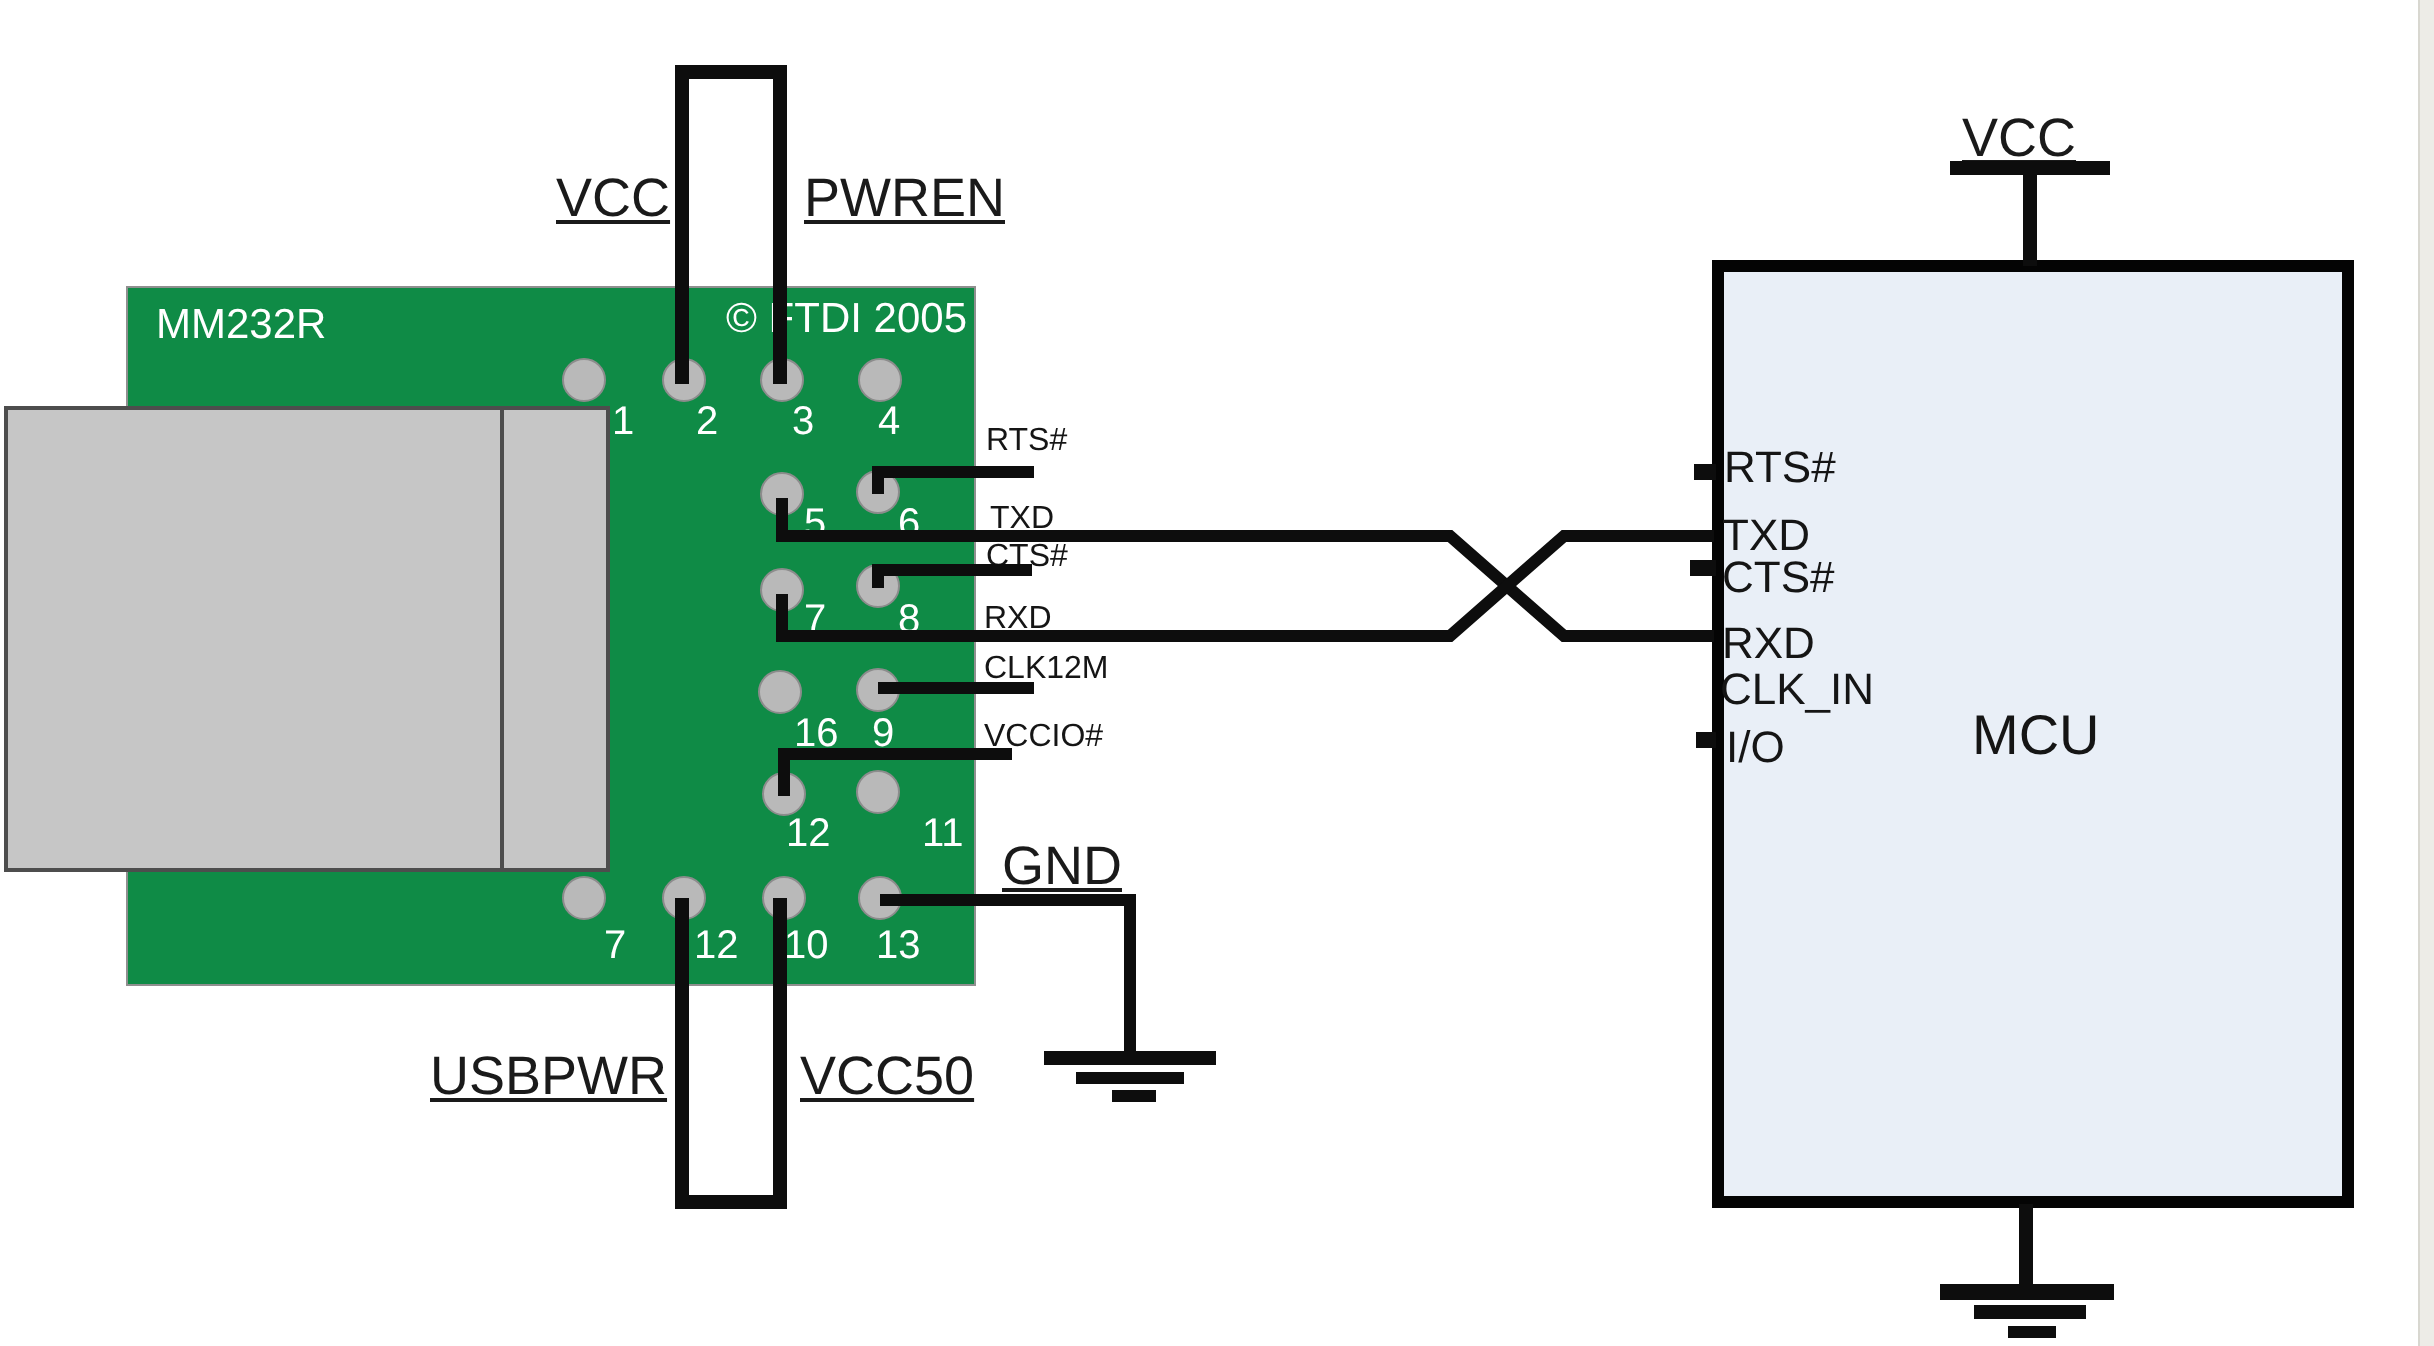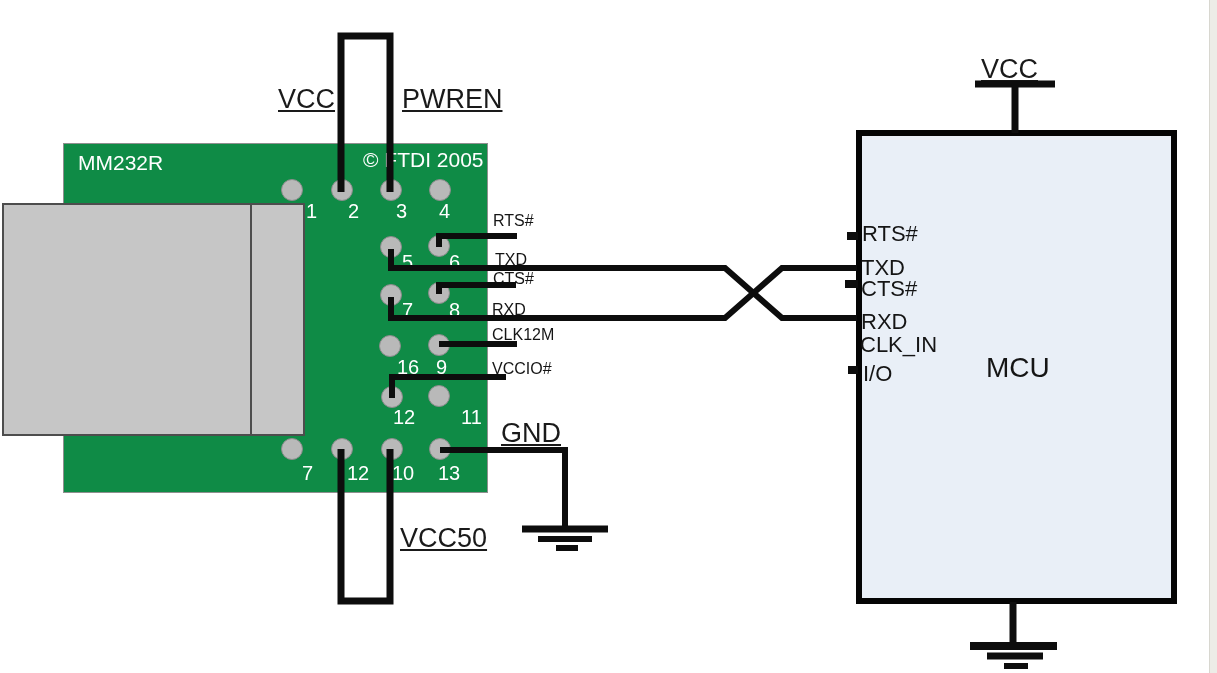--- a/index.html
+++ b/index.html
@@ -101,20 +101,21 @@
 
   <div class="net-label" style="left:493px;top:212px">RTS#</div>
   <div class="net-label" style="left:495px;top:251px">TXD</div>
   <div class="net-label" style="left:493px;top:270px">CTS#</div>
   <div class="net-label" style="left:492px;top:301px">RXD</div>
   <div class="net-label" style="left:492px;top:326px">CLK12M</div>
   <div class="net-label" style="left:492px;top:360px">VCCIO#</div>
 
   <div class="big-label" style="left:278px;top:84px">VCC</div>
   <div class="big-label" style="left:402px;top:84px">PWREN</div>
+  <div class="big-label" style="left:215px;top:523px">USBPWR</div>
   <div class="big-label" style="left:400px;top:523px">VCC50</div>
   <div class="big-label" style="left:501px;top:418px">GND</div>
   <div class="big-label" style="left:981px;top:54px">VCC</div>
 
   <div class="mcu"></div>
   <div class="mcu-pin-label" style="left:862px;top:221px">RTS#</div>
   <div class="mcu-pin-label" style="left:861px;top:255px">TXD</div>
   <div class="mcu-pin-label" style="left:861px;top:276px">CTS#</div>
   <div class="mcu-pin-label" style="left:861px;top:309px">RXD</div>
   <div class="mcu-pin-label" style="left:860px;top:332px">CLK_IN</div>

